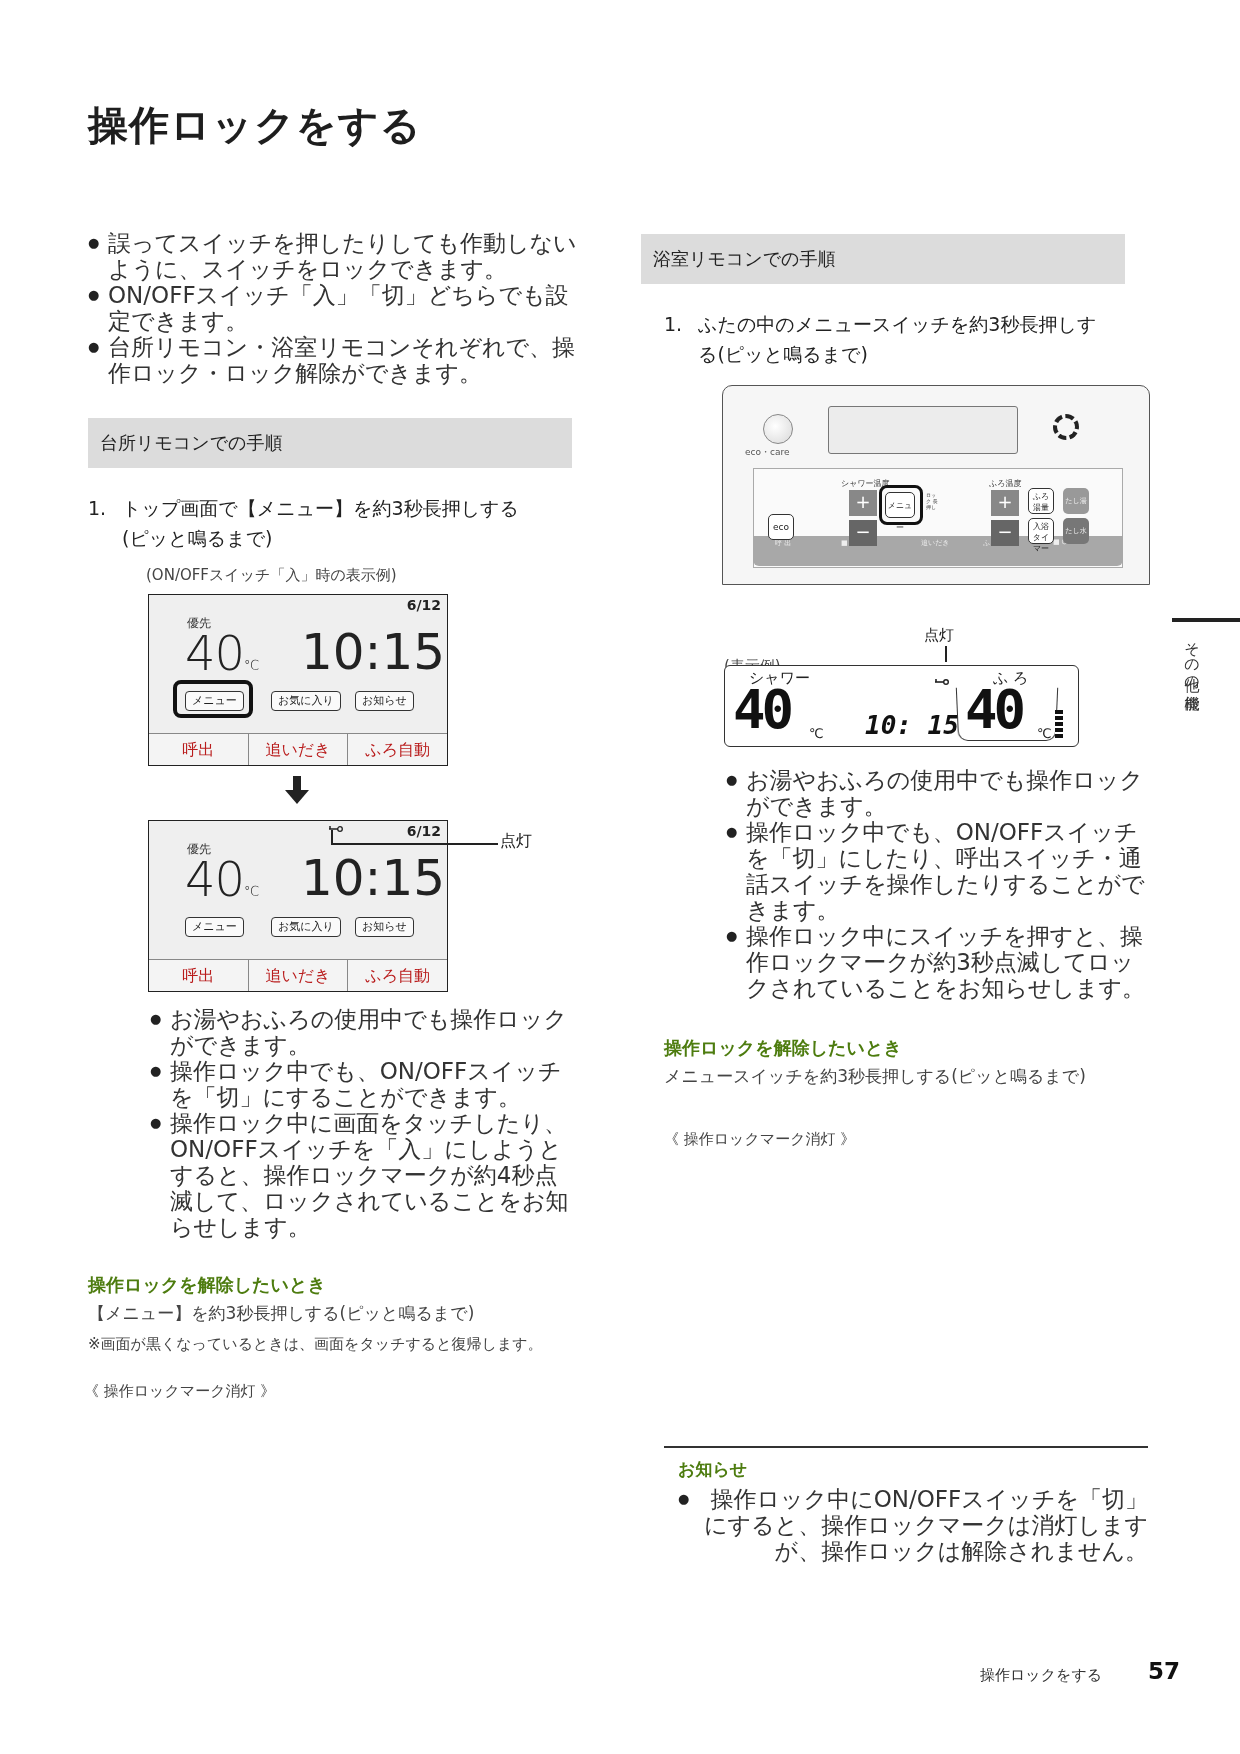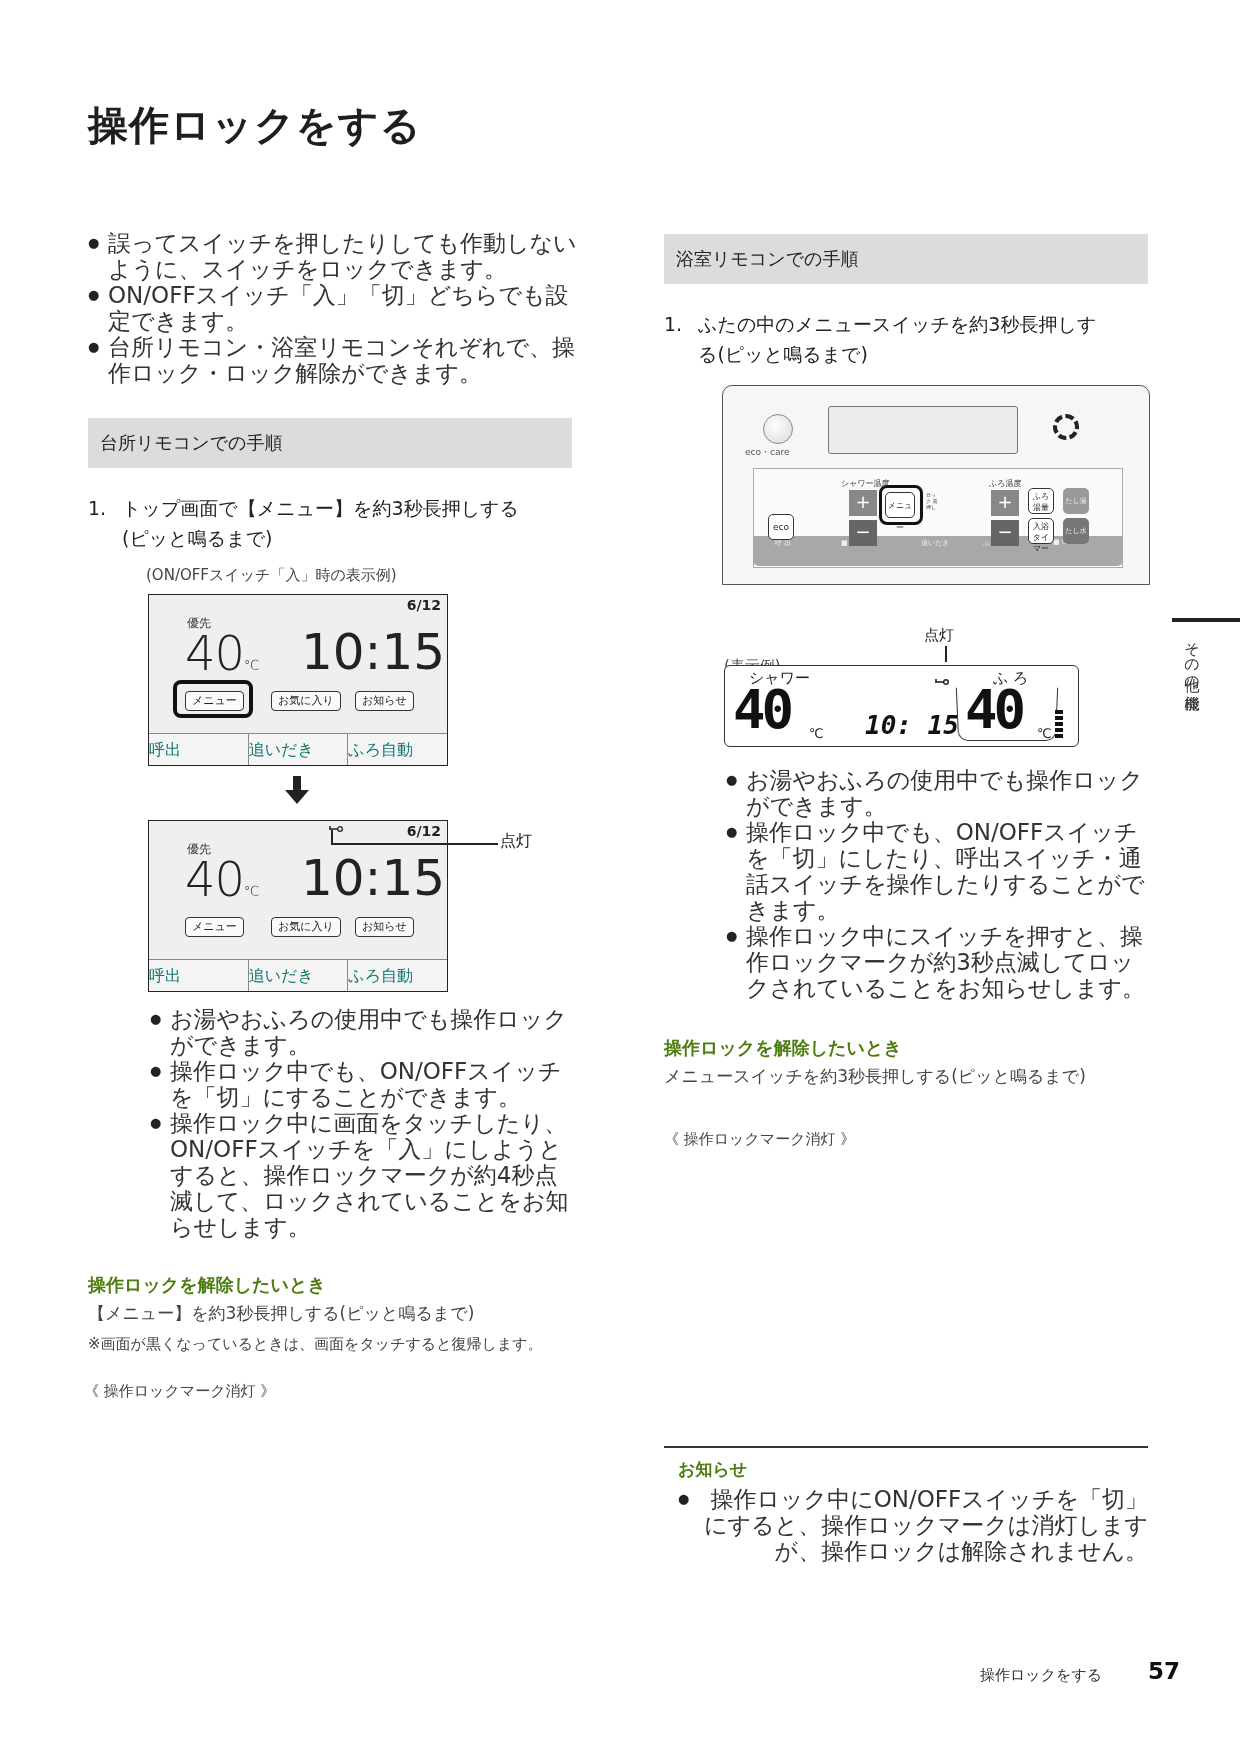--- a/index.html
+++ b/index.html
@@ -23,21 +23,21 @@
 
   
   .k-screen { width: 300px; height: 172px; border: 1.5px solid #222; background: #efefef; padding-left: 44px; }
   .k-screen .date { position: absolute; right: 6px; top: 2px; font-size: 14px; font-weight: bold; color: #222; }
   .k-screen .pri { position: absolute; left: 38px; top: 20px; font-size: 12px; color: #333; }
   .k-screen .temp { position: absolute; left: 36px; top: 30px; font-size: 48px; color: #222; font-weight: 300; letter-spacing: -1px; }
   .k-screen .temp small { font-size: 14px; }
   .k-screen .time { position: absolute; left: 152px; top: 28px; font-size: 50px; color: #222; }
   .k-screen .pill { position: absolute; top: 96px; height: 20px; border: 1px solid #333; border-radius: 4px; font-size: 11px; line-height: 18px; padding: 0 6px; background: #fafafa; color: #222; }
   .k-screen .bottom { position: absolute; left: 0; right: 0; bottom: 0; height: 32px; border-top: 1px solid #888; display: flex; background: #f4f4f4; }
-  .k-screen .bottom div { flex: 1; text-align: left; font-size: 16px; line-height: 32px; color: #0f766e; }
+  .k-screen .bottom div { flex: 1; text-align: center; font-size: 16px; line-height: 32px; color: #b91c1c; }
   .k-screen .bottom div + div { border-left: 1px solid #888; }
   .hl-box { position: absolute; border: 4px solid #111; border-radius: 8px; }
 
   .lock-icon { position: absolute; width: 14px; height: 8px; }
 
   
   .bath { width: 428px; height: 200px; border: 1.5px solid #555; border-radius: 10px 10px 0 0; background: #f6f6f6; }
   .bath .lcd-win { position: absolute; left: 105px; top: 20px; width: 190px; height: 48px; border: 1.5px solid #777; border-radius: 3px; background: #ececec; }
   .bath .round-btn { position: absolute; left: 40px; top: 28px; width: 30px; height: 30px; border-radius: 50%; border: 1px solid #888; background: radial-gradient(circle at 40% 40%, #ffffff, #d8d8d8); }
   .bath .eco-care { position: absolute; left: 22px; top: 60px; font-size: 9px; color: #555; }
@@ -141,21 +141,21 @@
   <li>お湯やおふろの使用中でも操作ロックができます。</li>
   <li>操作ロック中でも、ON/OFFスイッチを「切」にすることができます。</li>
   <li>操作ロック中に画面をタッチしたり、ON/OFFスイッチを「入」にしようとすると、操作ロックマークが約4秒点滅して、ロックされていることをお知らせします。</li>
 </ul>
 
 <div class="abs sub-head" style="left:88px; top:1273px;">操作ロックを解除したいとき</div>
 <div class="abs body-text" style="left:88px; top:1300px; width:490px;">【メニュー】を約3秒長押しする(ピッと鳴るまで)</div>
 <div class="abs note-text" style="left:88px; top:1333px; width:488px; padding-left:18px; text-indent:-18px;">※画面が黒くなっているときは、画面をタッチすると復帰します。</div>
 <div class="abs note-text" style="left:84px; top:1380px;">《 操作ロックマーク消灯 》</div>
 
-<div class="abs section-header" style="left:664px; top:234px; width:484px;">浴室リモコンでの手順</div>
+<div class="abs section-header" style="left:641px; top:234px; width:484px;">浴室リモコンでの手順</div>
 
 <div class="abs step" style="left:664px; top:309px; width:500px;">
   <span class="num">1.</span><span>ふたの中のメニュースイッチを約3秒長押しす</span>
   <span class="cont">る(ピッと鳴るまで)</span>
 </div>
 
 <div class="abs bath" style="left:722px; top:385px;">
   <div class="round-btn"></div>
   <span class="eco-care">eco・care</span>
   <div class="lcd-win"></div>

